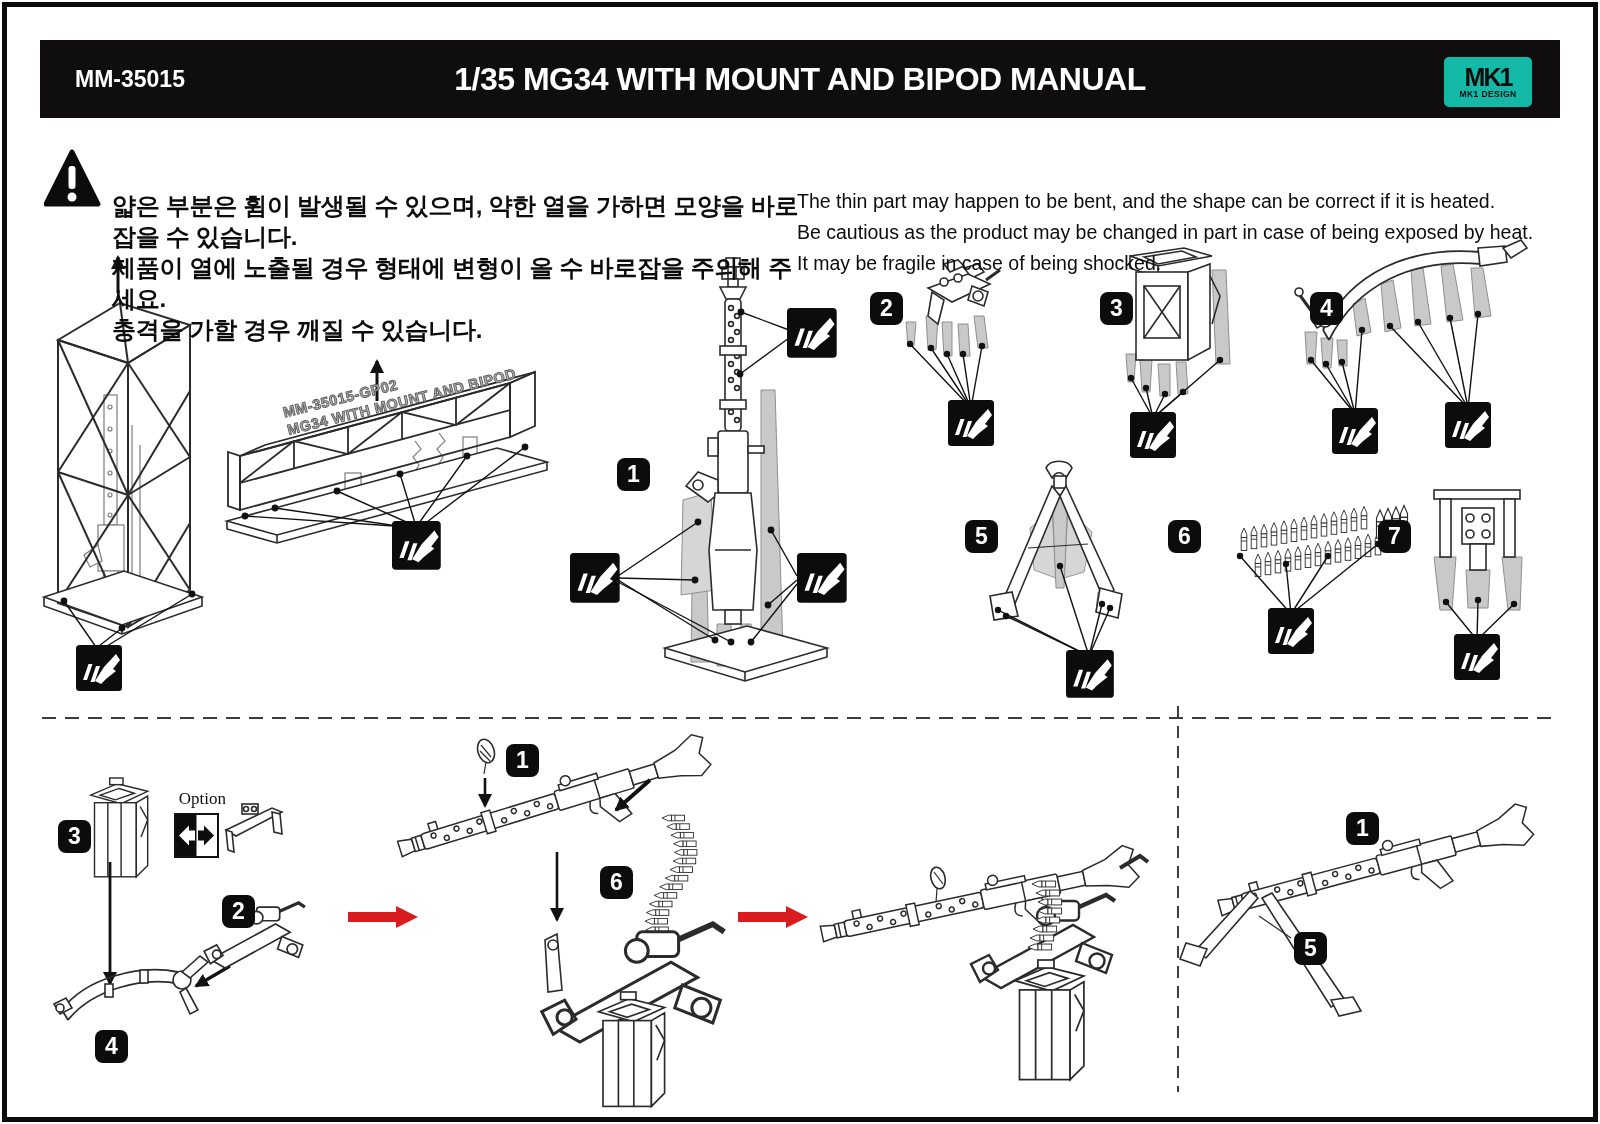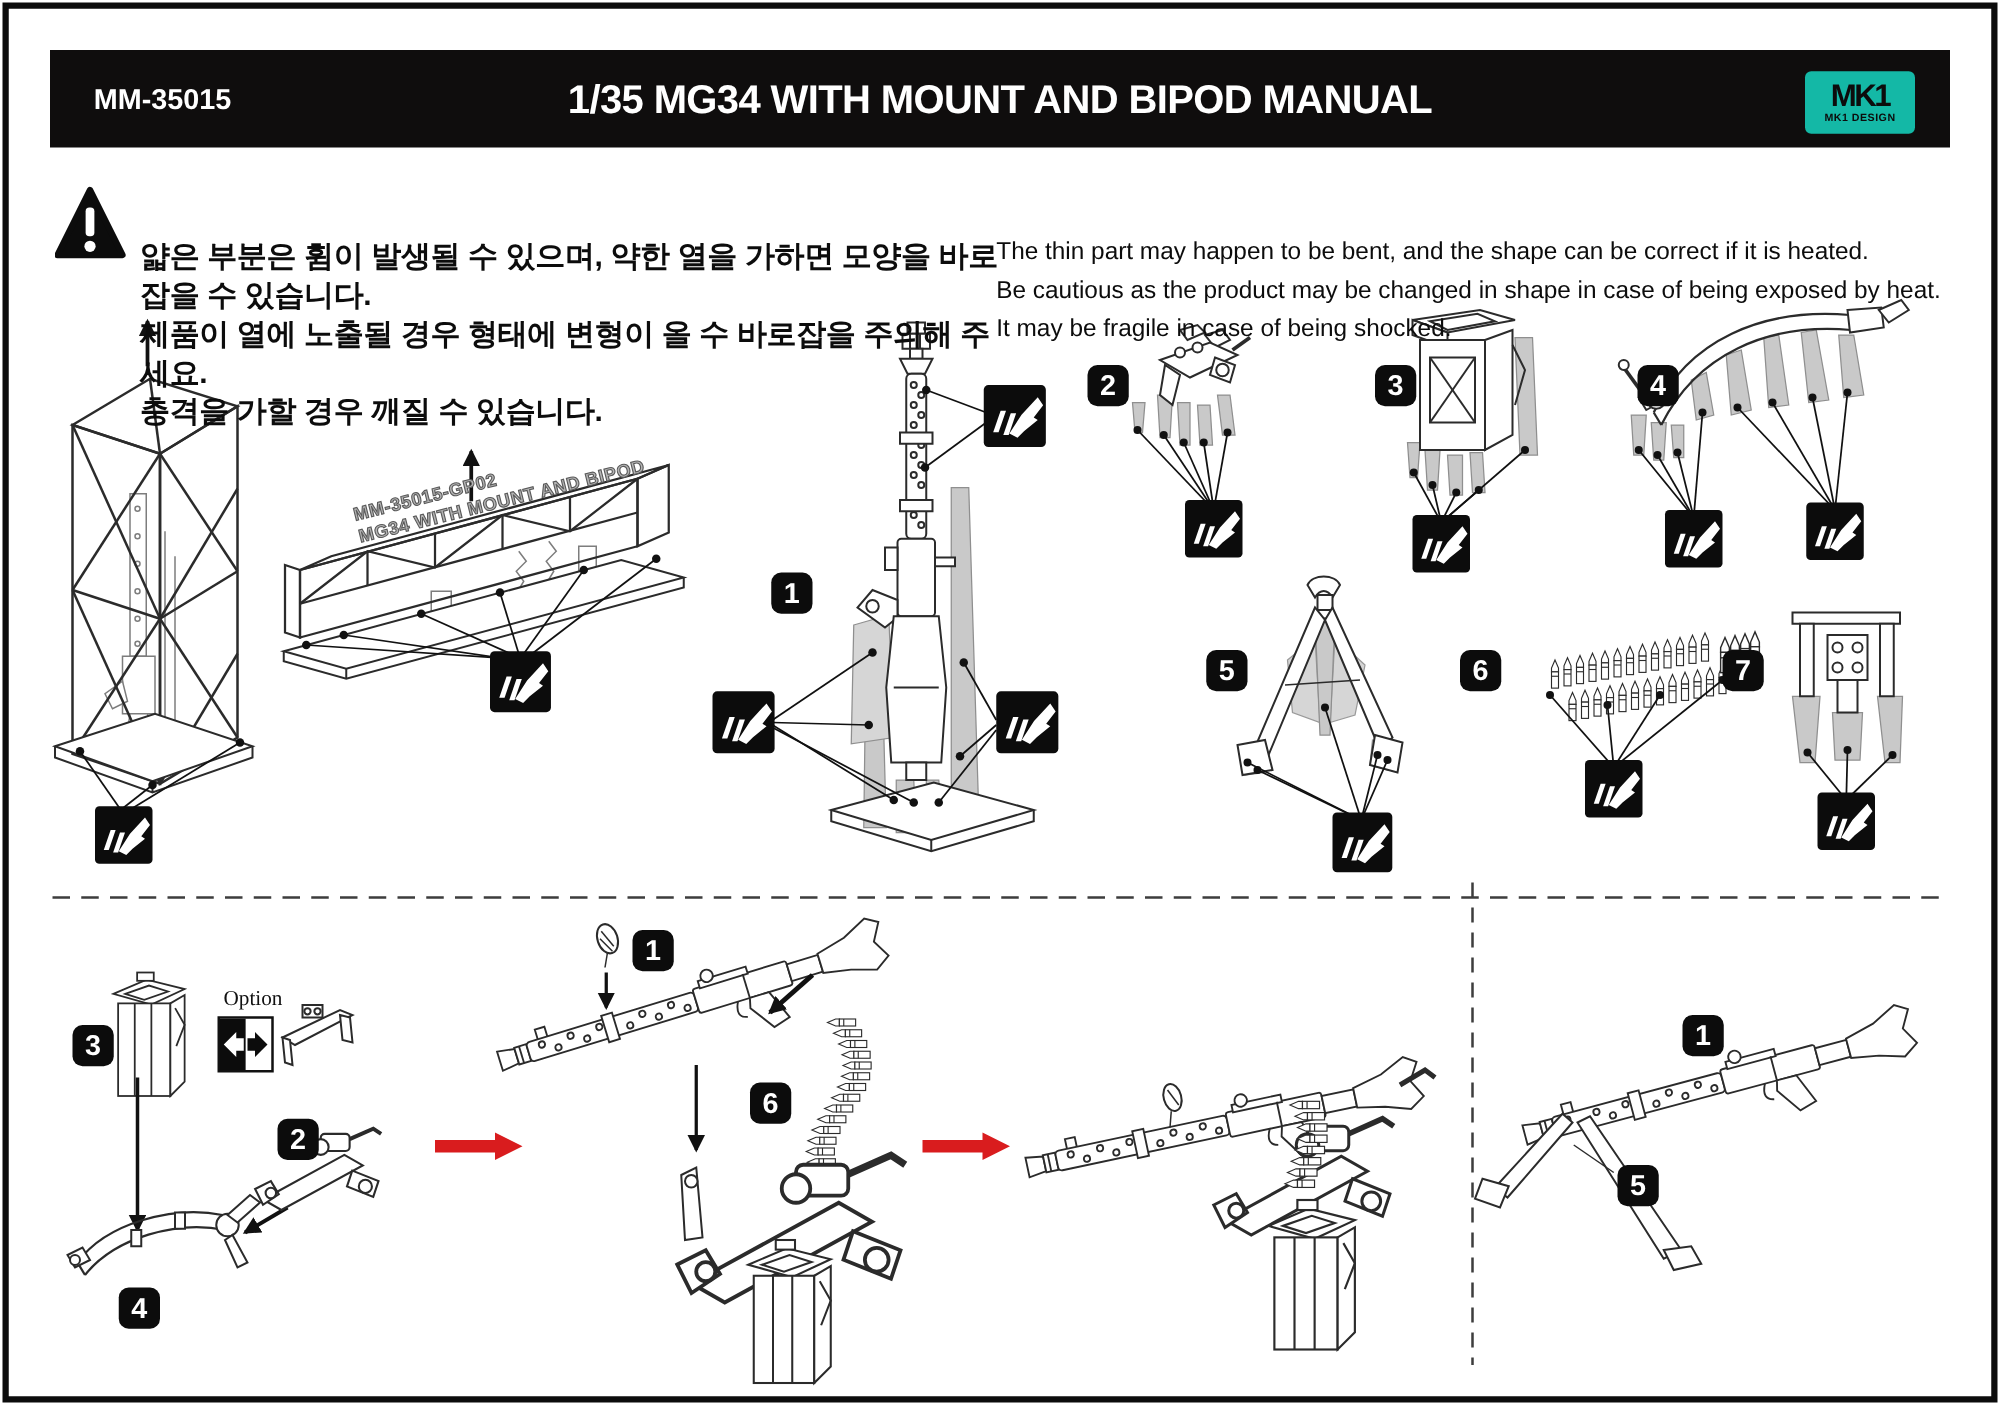--- a/index.html
+++ b/index.html
@@ -617,21 +617,21 @@
     <circle cx="28" cy="49" r="4.5" fill="#fff"></circle>
   </svg>
 
   <div class="warn-ko">
     <div>얇은 부분은 휨이 발생될 수 있으며, 약한 열을 가하면 모양을 바로잡을 수 있습니다.</div>
     <div>제품이 열에 노출될 경우 형태에 변형이 올 수 바로잡을 주의해 주세요.</div>
     <div>충격을 가할 경우 깨질 수 있습니다.</div>
   </div>
   <div class="warn-en">
     <div>The thin part may happen to be bent, and the shape can be correct if it is heated.</div>
-    <div>Be cautious as the product may be changed in shape in case of being exposed by heat.</div>
+    <div>Be cautious as the product may be changed in part in case of being exposed by heat.</div>
     <div>It may be fragile in case of being shocked.</div>
   </div>
 
   <div id="cage-label">
     <div>MM-35015-GP02</div>
     <div>MG34 WITH MOUNT AND BIPOD</div>
   </div>
 
   <div class="numbadge" style="left:617px;top:458px;">1</div>
   <div class="numbadge" style="left:870px;top:292px;">2</div>

